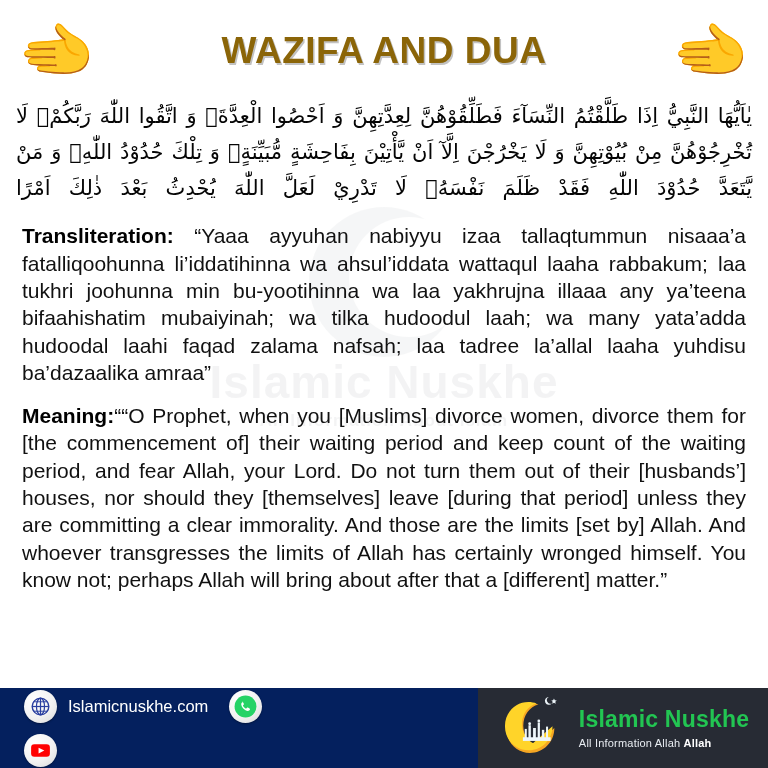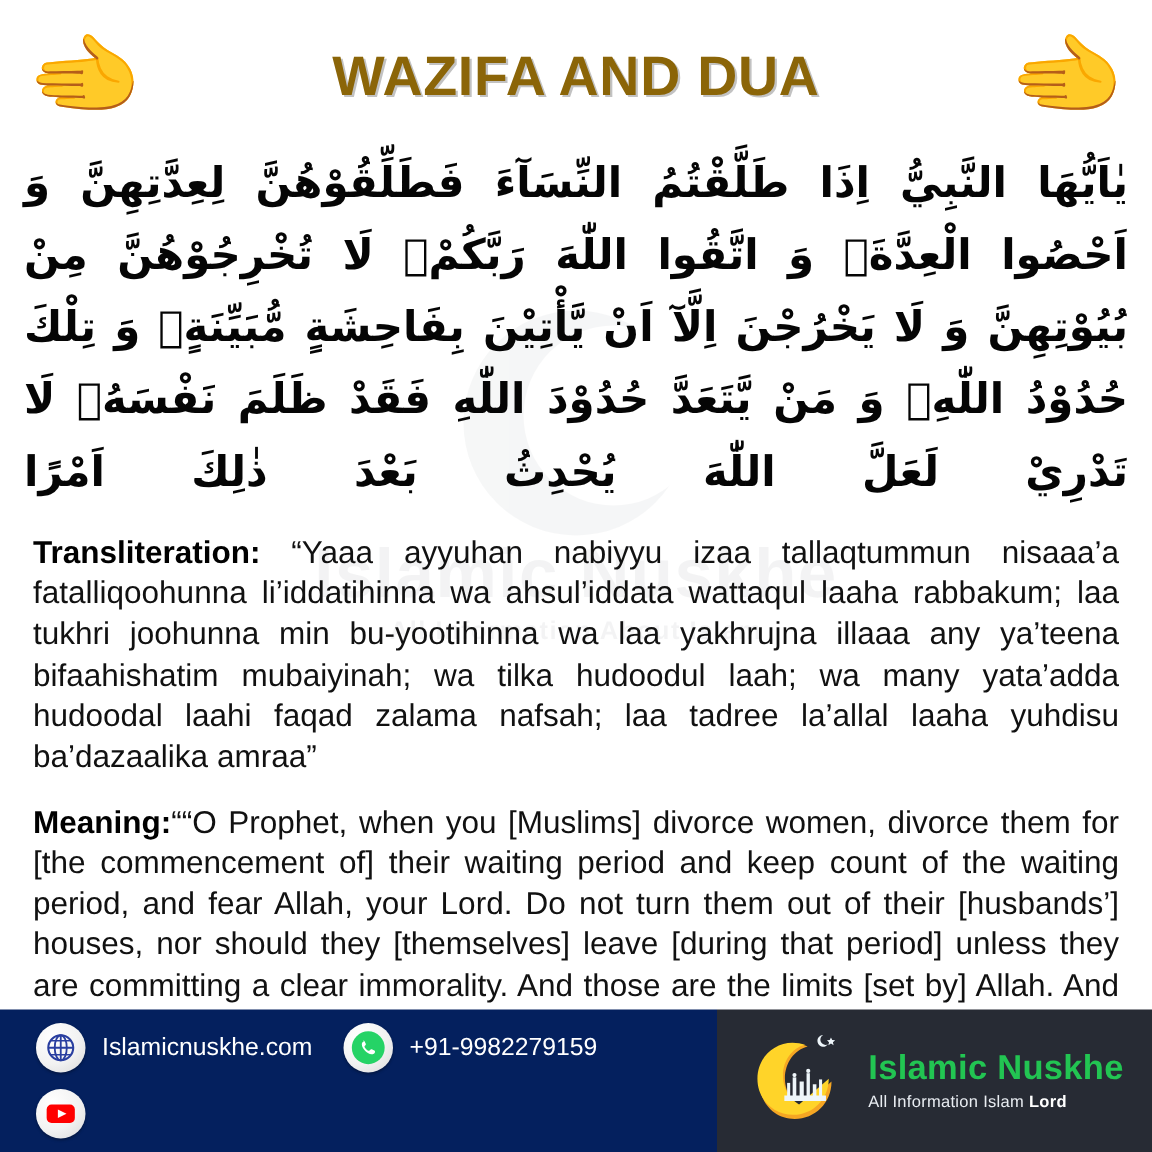--- a/index.html
+++ b/index.html
@@ -100,26 +100,25 @@
   }
 
   
   .arabic {
     position: relative;
     z-index: 2;
     direction: rtl;
     text-align: justify;
     text-align-last: justify;
     font-family: "DejaVu Sans", "Liberation Serif", serif;
-    font-size: 28px;
+    font-size: 21px;
     line-height: 1.72;
     color: #050505;
     padding: 2px 16px 0 16px;
     box-sizing: border-box;
-    font-weight: bold;
   }
 
   
   .para {
     position: relative;
     z-index: 2;
     font-family: "Liberation Sans", sans-serif;
     font-size: 21px;
     line-height: 1.30;
     color: #111111;
@@ -134,21 +133,21 @@
     font-weight: bold;
     color: #000000;
   }
 
   
   .footer {
     position: absolute;
     left: 0;
     bottom: 0;
     width: 768px;
-    height: 95px;
+    height: 80px;
     display: flex;
     z-index: 3;
   }
   .footer-left {
     width: 478px;
     background: #04205e;
     display: flex;
     align-items: center;
     box-sizing: border-box;
     padding-left: 24px;
@@ -263,21 +262,20 @@
         </div>
 
 
         <div class="contact-item">
           <span class="cbadge">
             <svg width="25" height="25" viewBox="0 0 24 24" aria-hidden="true">
               <circle cx="12" cy="12" r="10.5" fill="#25d366"></circle>
               <path d="M8.6 7.4c.4-.1.8 0 1 .4l.8 1.6c.2.4.1.7-.2 1l-.5.5c-.1.2-.2.4 0 .7.5.9 1.4 1.8 2.4 2.3.3.1.5.1.7-.1l.6-.6c.3-.3.6-.3.9-.2l1.6.8c.4.2.5.6.4 1-.3.9-1.2 1.5-2.2 1.4-2.7-.3-5.9-3.4-6.2-6.2-.1-1 .5-1.9 1.4-2.2z" fill="#ffffff"></path>
             </svg>
           </span>
-          <span class="ctext">+91-9982279159</span>
         </div>
 
         <div class="contact-item">
           <span class="cbadge">
             <svg width="23" height="23" viewBox="0 0 24 24" aria-hidden="true">
               <rect x="2.2" y="5.6" width="19.6" height="12.8" rx="3.4" fill="#ff0000"></rect>
               <polygon points="10,9 16,12 10,15" fill="#ffffff"></polygon>
             </svg>
           </span>
         </div>
@@ -302,19 +300,19 @@
             <circle cx="45.2" cy="32.4" r="1.5"></circle>
           </g>
           <g fill="#eef6fa">
             <path d="M56 6.5a4.2 4.2 0 1 0 3.4 6.7 3.3 3.3 0 1 1-3.4-6.7z"></path>
             <polygon points="61.6,8.2 62.5,10.1 64.6,10.3 63,11.7 63.5,13.8 61.6,12.7 59.7,13.8 60.2,11.7 58.7,10.3 60.7,10.1"></polygon>
           </g>
         </svg>
       </div>
       <div class="logo-text-wrap">
         <div class="logo-name">Islamic Nuskhe</div>
-        <div class="logo-tag"><span>All Information Islam </span><b>Lord</b></div>
+        <div class="logo-tag"><span>All Information Allah </span><b>Allah</b></div>
       </div>
     </div>
 
   </div>
 
 </div>
 
 </body></html>

